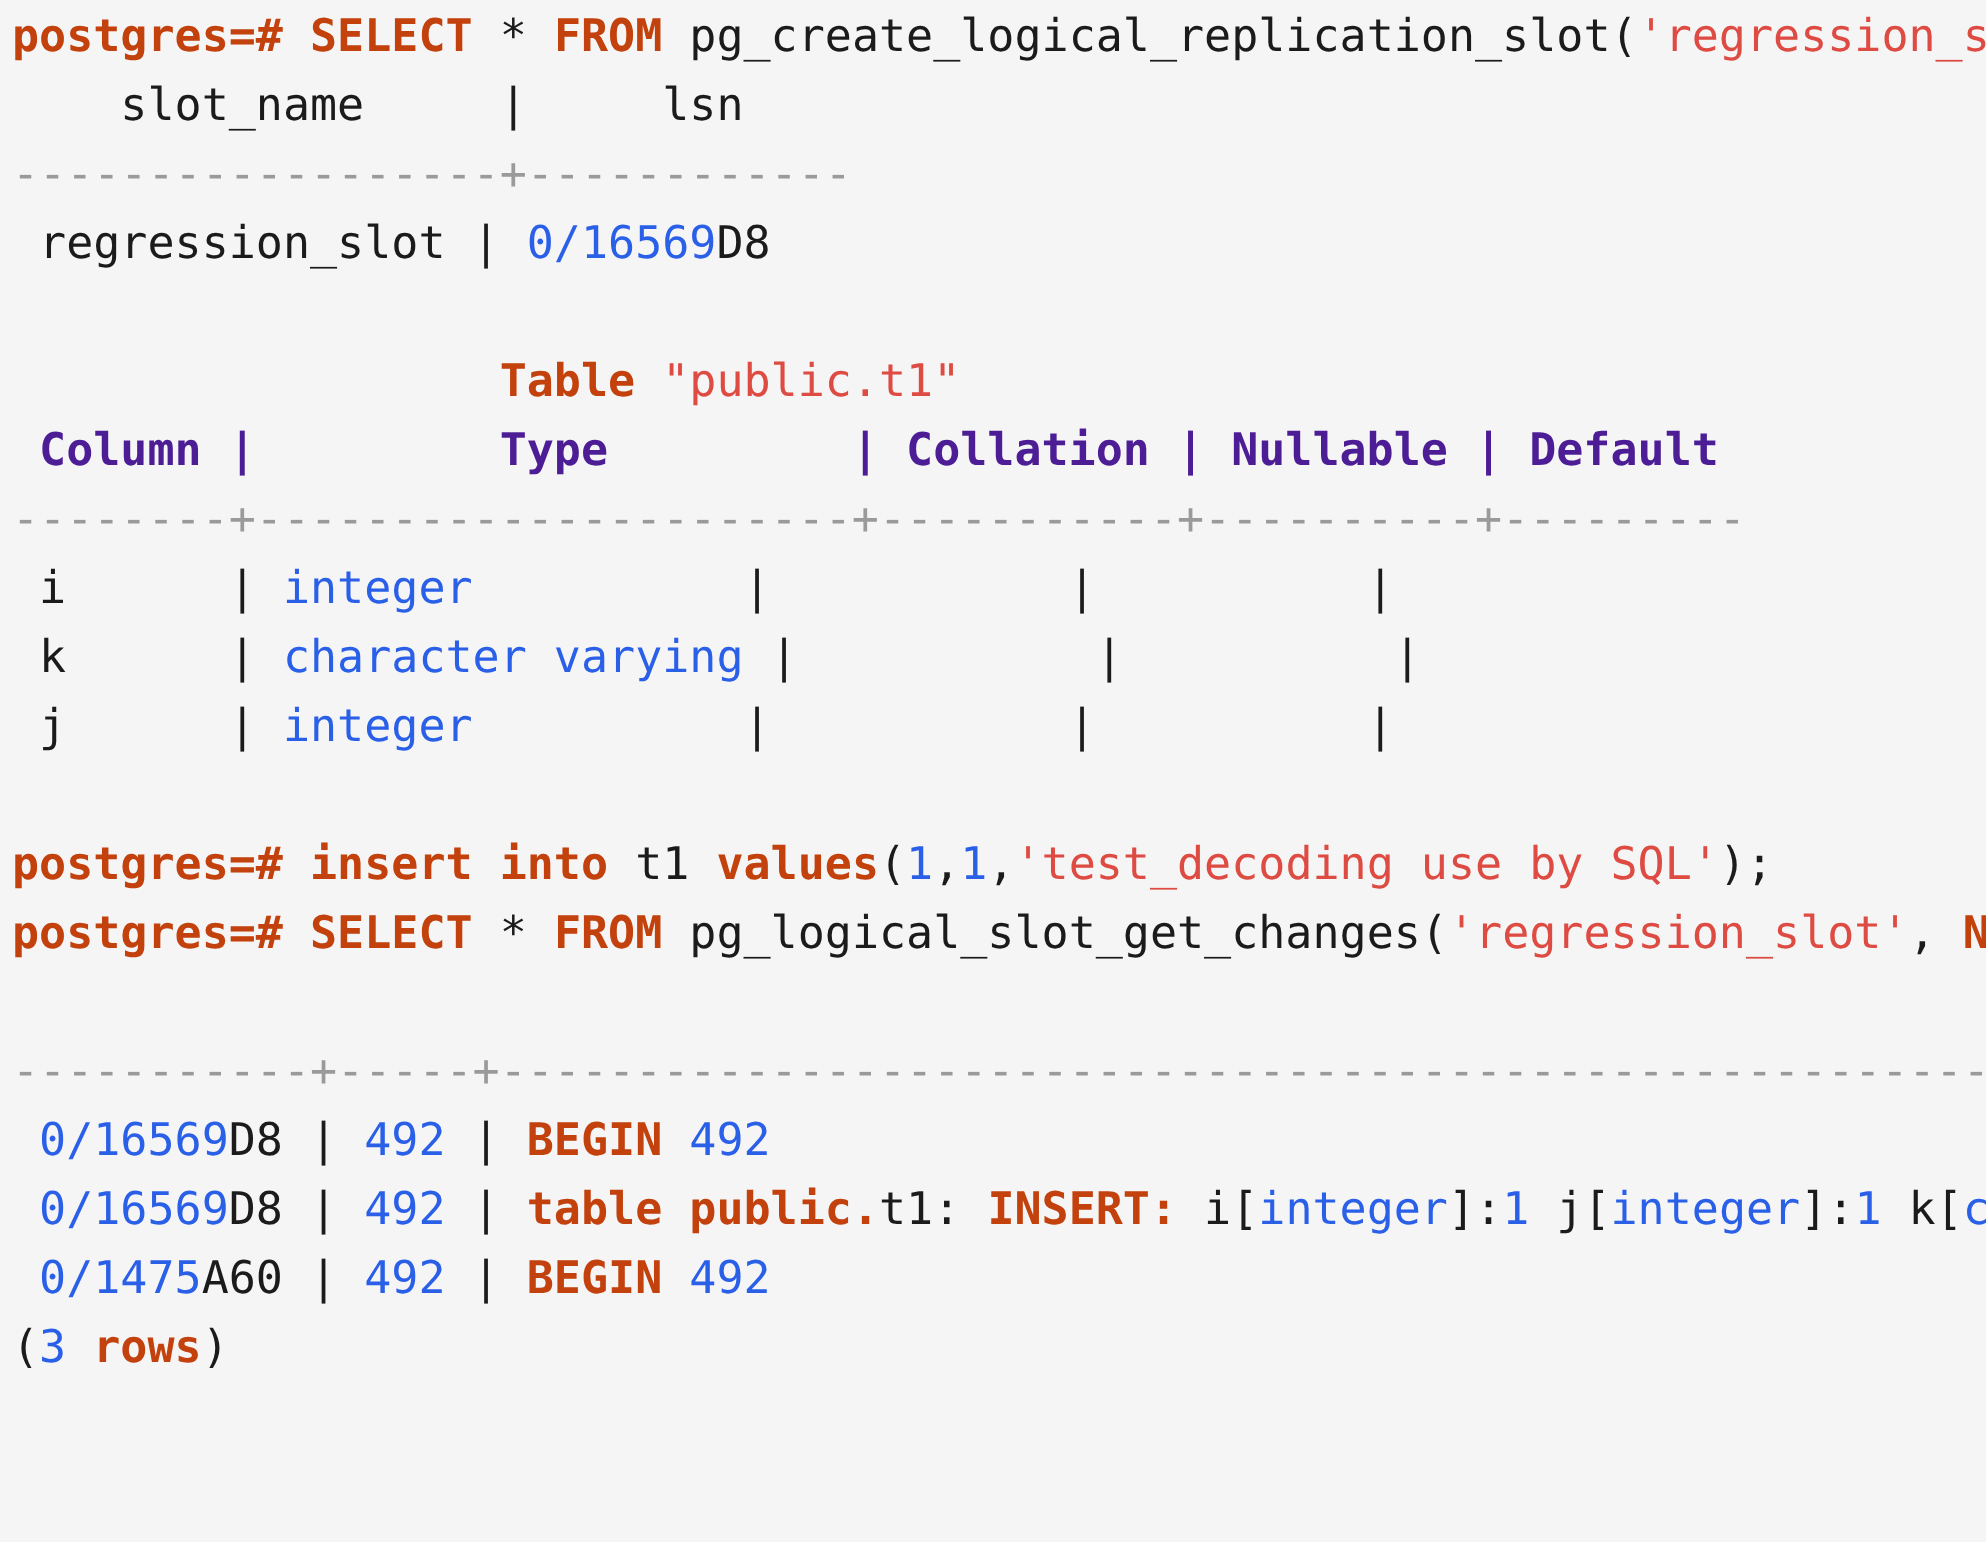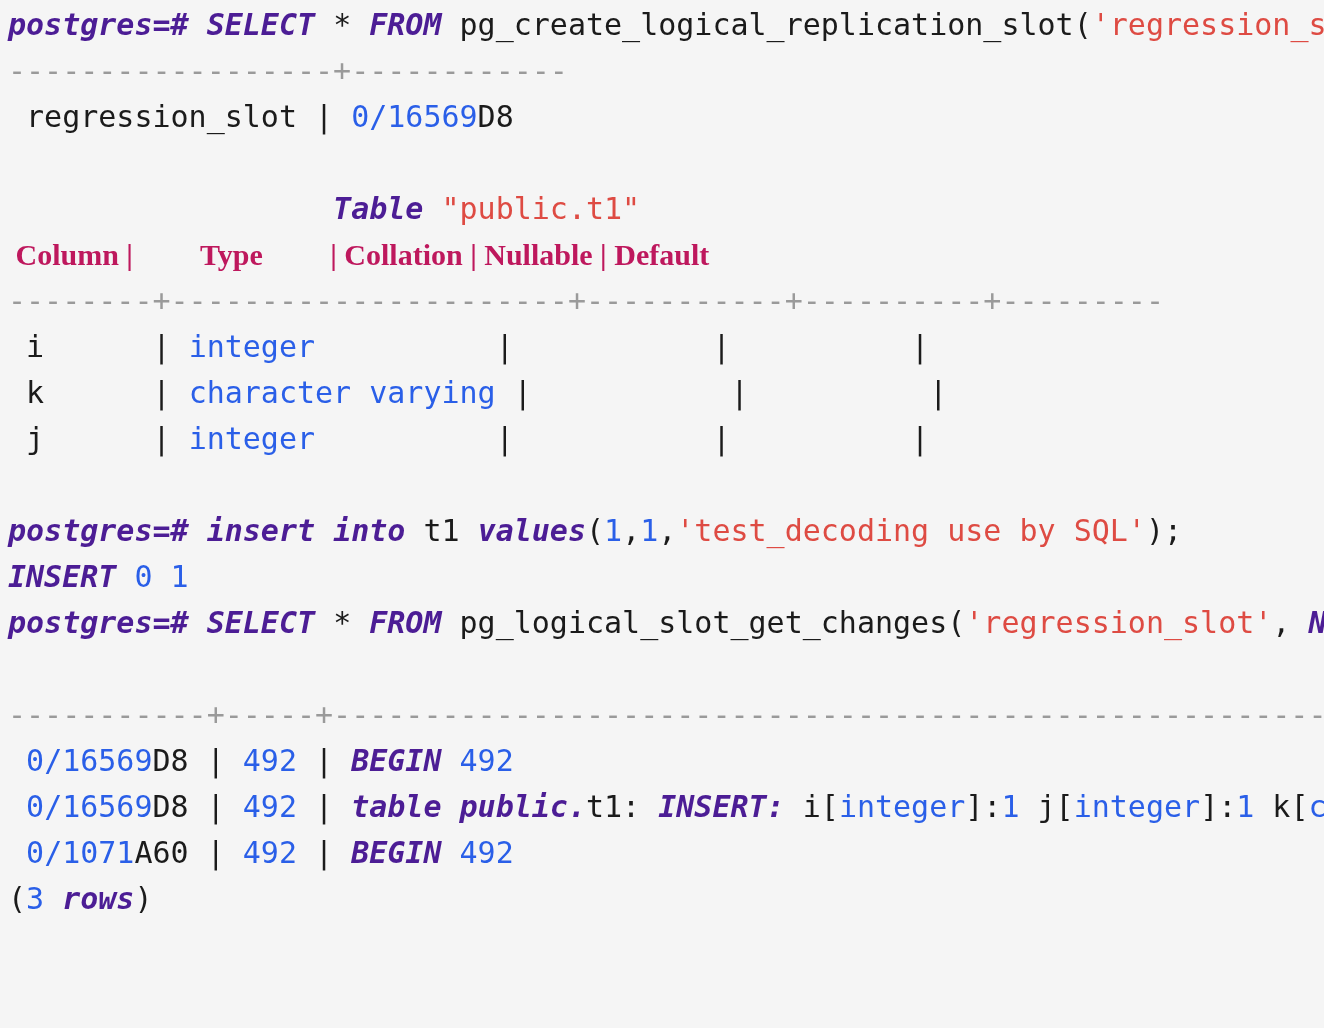--- a/index.html
+++ b/index.html
@@ -34,38 +34,39 @@
     color: #1b1b1b;
     padding-left: 8px;
     box-sizing: border-box;
     overflow: hidden;
     font-family: "DejaVu Sans Mono", "Liberation Mono", monospace;
   }
 
   .line.first { height: 48px; line-height: 50px; }
 
   
-  .kw   { font-weight: bold; color: #4c1d95; font-style: italic; }
+  .kw   { font-weight: bold; color: #c2410c; }
   .num  { color: #2a5fe8; }
   .str  { color: #de4b43; }
   .red  { color: #de4b43; }
   .blue { color: #2a5fe8; }
   .plain{ color: #1b1b1b; }
   .sep  { color: #9a9a9a; }
-  .hdr  { font-weight: bold; color: #be185d; font-family: Liberation Serif, serif; }
+  .hdr  { font-weight: bold; color: #4c1d95; }
 
   .blank { height: 46px; }
 </style>
 </head>
 <body>
 
 <div id="terminal">
 
   <div class="line first"><span class="kw">postgres=#</span><span class="plain"> </span><span class="kw">SELECT</span><span class="plain"> </span><span class="plain">*</span><span class="plain"> </span><span class="kw">FROM</span><span class="plain"> pg_create_logical_replication_slot(</span><span class="str">'regression_slot</span></div>
 
+  <div class="line">    slot_name     |     lsn</div>
 
   <div class="line sep">------------------+------------</div>
 
   <div class="line"><span class="plain"> regression_slot | </span><span class="num">0</span><span class="num">/</span><span class="num">16569</span><span class="plain">D8</span></div>
 
 
   <div class="line blank"></div>
 
 
   <div class="line"><span class="plain">                  </span><span class="kw">Table</span><span class="str"> "public.t1"</span></div>
@@ -77,29 +78,28 @@
   <div class="line"><span class="plain"> i      | </span><span class="blue">integer</span><span class="plain">          |           |          |</span></div>
 
   <div class="line"><span class="plain"> k      | </span><span class="blue">character varying</span><span class="plain"> |           |          |</span></div>
 
   <div class="line"><span class="plain"> j      | </span><span class="blue">integer</span><span class="plain">          |           |          |</span></div>
 
   <div class="line blank"></div>
 
   <div class="line"><span class="kw">postgres=#</span><span class="plain"> </span><span class="kw">insert</span><span class="plain"> </span><span class="kw">into</span><span class="plain"> t1 </span><span class="kw">values</span><span class="plain">(</span><span class="num">1</span><span class="plain">,</span><span class="num">1</span><span class="plain">,</span><span class="str">'test_decoding use by SQL'</span><span class="plain">);</span></div>
 
-  <div class="line"><span class="kw">INSERT</span><span class="plain"> </span><span class="num">0</span><span class="plain"> </span><span class="num">1</span></div>
 
   <div class="line"><span class="kw">postgres=#</span><span class="plain"> </span><span class="kw">SELECT</span><span class="plain"> </span><span class="plain">*</span><span class="plain"> </span><span class="kw">FROM</span><span class="plain"> pg_logical_slot_get_changes(</span><span class="str">'regression_slot'</span><span class="plain">, </span><span class="kw">NULL</span></div>
 
   <div class="line"><span class="plain">                                                           </span></div>
 
   <div class="line sep">-----------+-----+--------------------------------------------------------------</div>
 
   <div class="line"><span class="plain"> </span><span class="num">0</span><span class="num">/</span><span class="num">16569</span><span class="plain">D8</span><span class="plain"> | </span><span class="num">492</span><span class="plain"> | </span><span class="kw">BEGIN</span><span class="plain"> </span><span class="num">492</span></div>
 
   <div class="line"><span class="plain"> </span><span class="num">0</span><span class="num">/</span><span class="num">16569</span><span class="plain">D8</span><span class="plain"> | </span><span class="num">492</span><span class="plain"> | </span><span class="kw">table public.</span><span class="plain">t1: </span><span class="kw">INSERT:</span><span class="plain"> i[</span><span class="blue">integer</span><span class="plain">]:</span><span class="num">1</span><span class="plain"> j[</span><span class="blue">integer</span><span class="plain">]:</span><span class="num">1</span><span class="plain"> k[</span><span class="blue">char</span></div>
 
-  <div class="line"><span class="plain"> </span><span class="num">0</span><span class="num">/</span><span class="num">1071</span><span class="plain">A60</span><span class="plain"> | </span><span class="num">492</span><span class="plain"> | </span><span class="kw">BEGIN</span><span class="plain"> </span><span class="num">492</span></div>
+  <div class="line"><span class="plain"> </span><span class="num">0</span><span class="num">/</span><span class="num">1475</span><span class="plain">A60</span><span class="plain"> | </span><span class="num">492</span><span class="plain"> | </span><span class="kw">BEGIN</span><span class="plain"> </span><span class="num">492</span></div>
 
   <div class="line"><span class="plain">(</span><span class="num">3</span><span class="kw"> rows</span><span class="plain">)</span></div>
 
 </div>
 
 </body></html>

